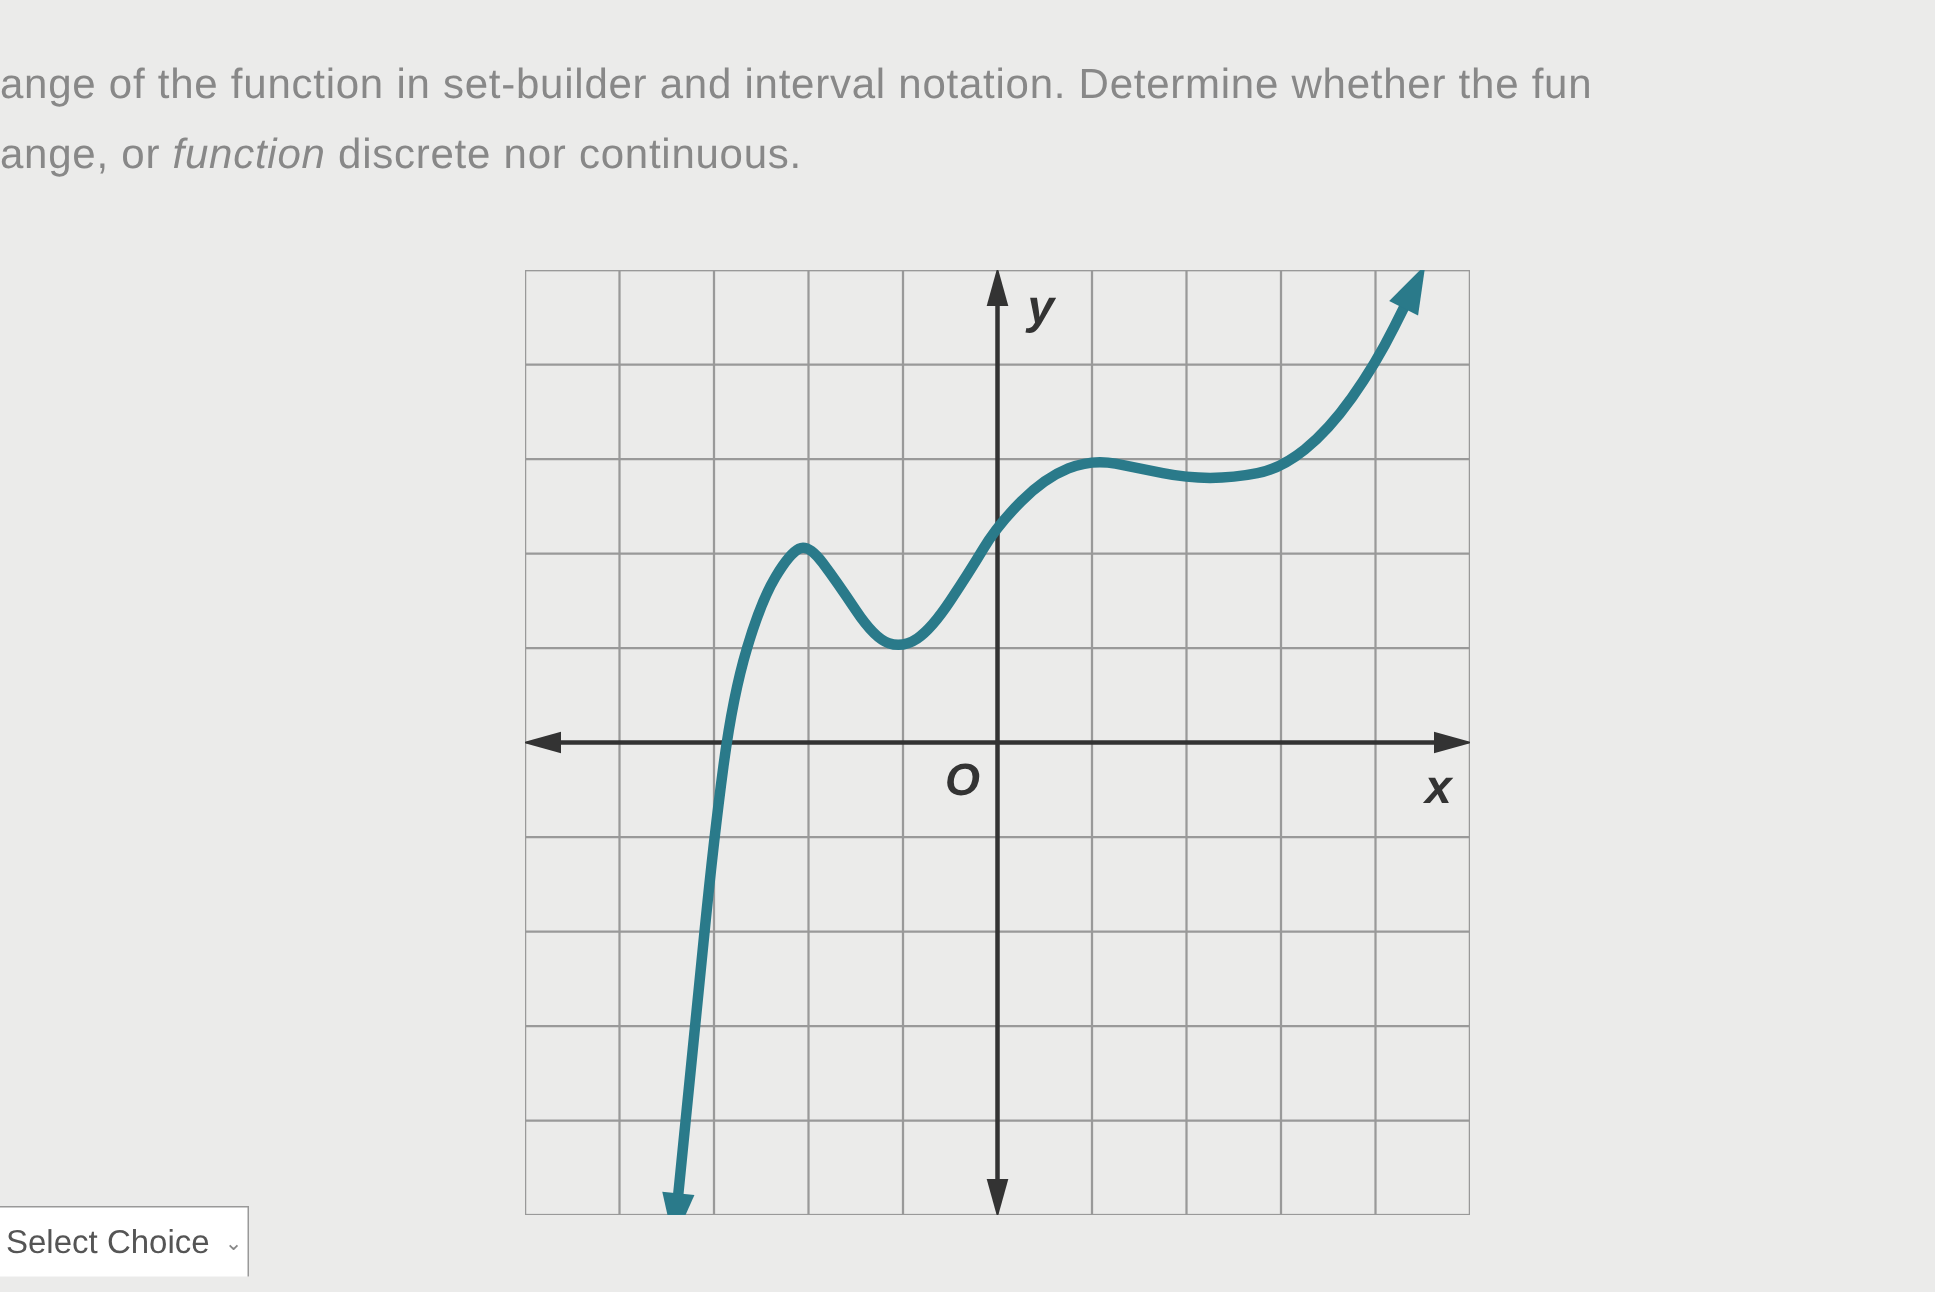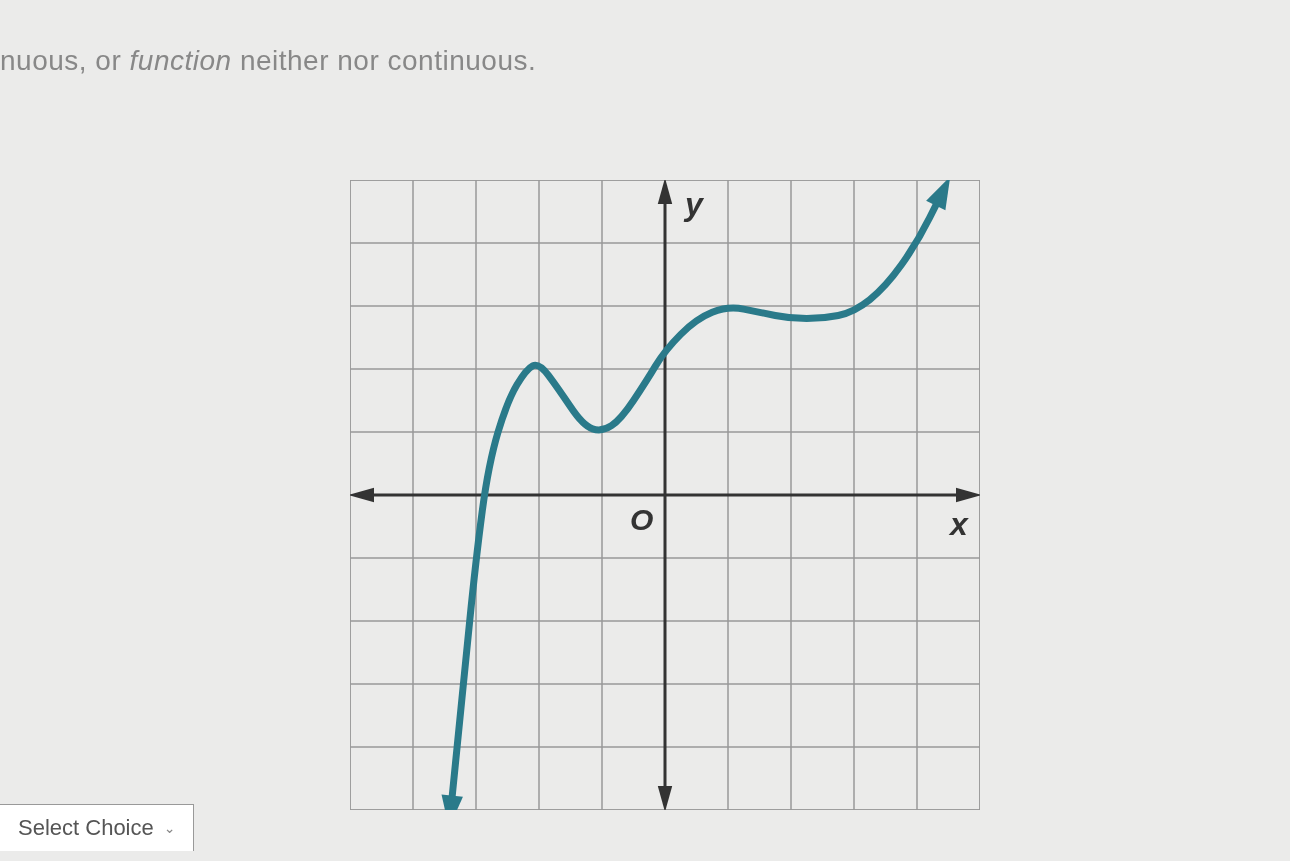--- a/index.html
+++ b/index.html
@@ -42,21 +42,21 @@
       height: 630px;
     }
     .select-choice {
       position: absolute;
       bottom: 10px;
       left: 0;
       background: #fff;
       border: 1px solid #999;
       border-left: none;
       border-bottom: none;
-      padding: 10px 18px;
+      padding: 10px 4px;
       font-size: 22px;
       color: #555;
       display: flex;
       align-items: center;
       gap: 10px;
     }
     .chevron {
       font-size: 14px;
       color: #888;
     }
@@ -99,22 +99,25 @@
       fill: #333;
     }
     .curve-arrow {
       fill: #2a7a8a;
     }
   </style>
 </head>
 <body>
 
 <div class="question-text">
+  <span class="line1">
+    <span>ange of the function in set-builder and interval notation. Determine whether the fun</span>
+  </span>
   <span class="line2">
-    <span>nuous, or </span><span class="italic">function</span><span> neither nor continuous.</span>
+    <span>ange, or </span><span class="italic">function</span><span> discrete nor continuous.</span>
   </span>
 </div>
 
 <div class="chart-container">
   <svg viewBox="0 0 630 630" id="graph-svg">
 
   <line x1="0" y1="0" x2="0" y2="630" class="grid-line"></line>
       <line x1="63" y1="0" x2="63" y2="630" class="grid-line"></line>
       <line x1="126" y1="0" x2="126" y2="630" class="grid-line"></line>
       <line x1="189" y1="0" x2="189" y2="630" class="grid-line"></line>

